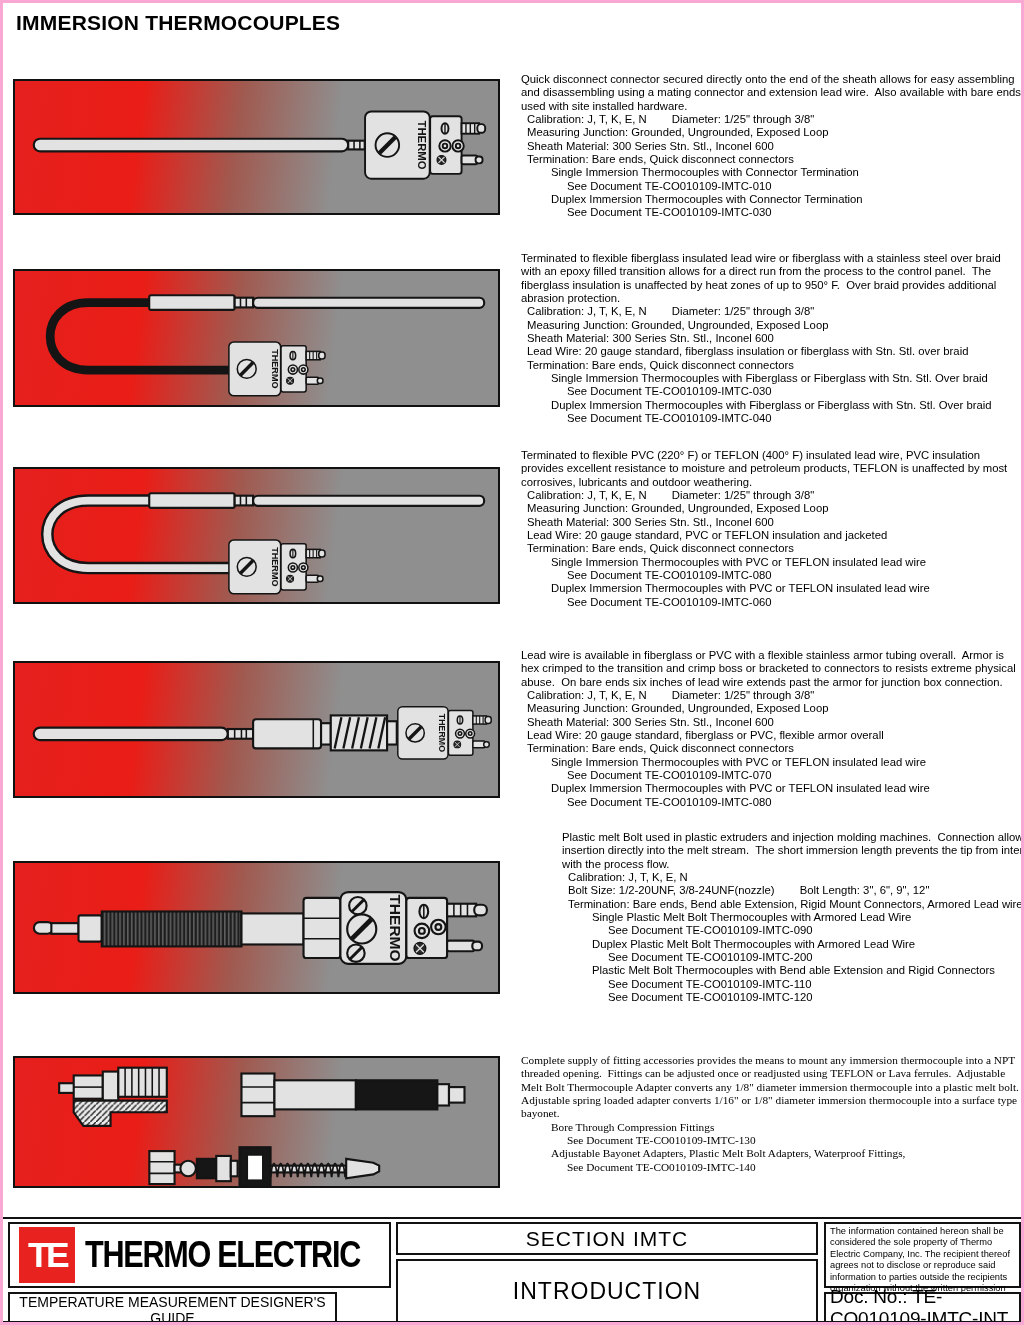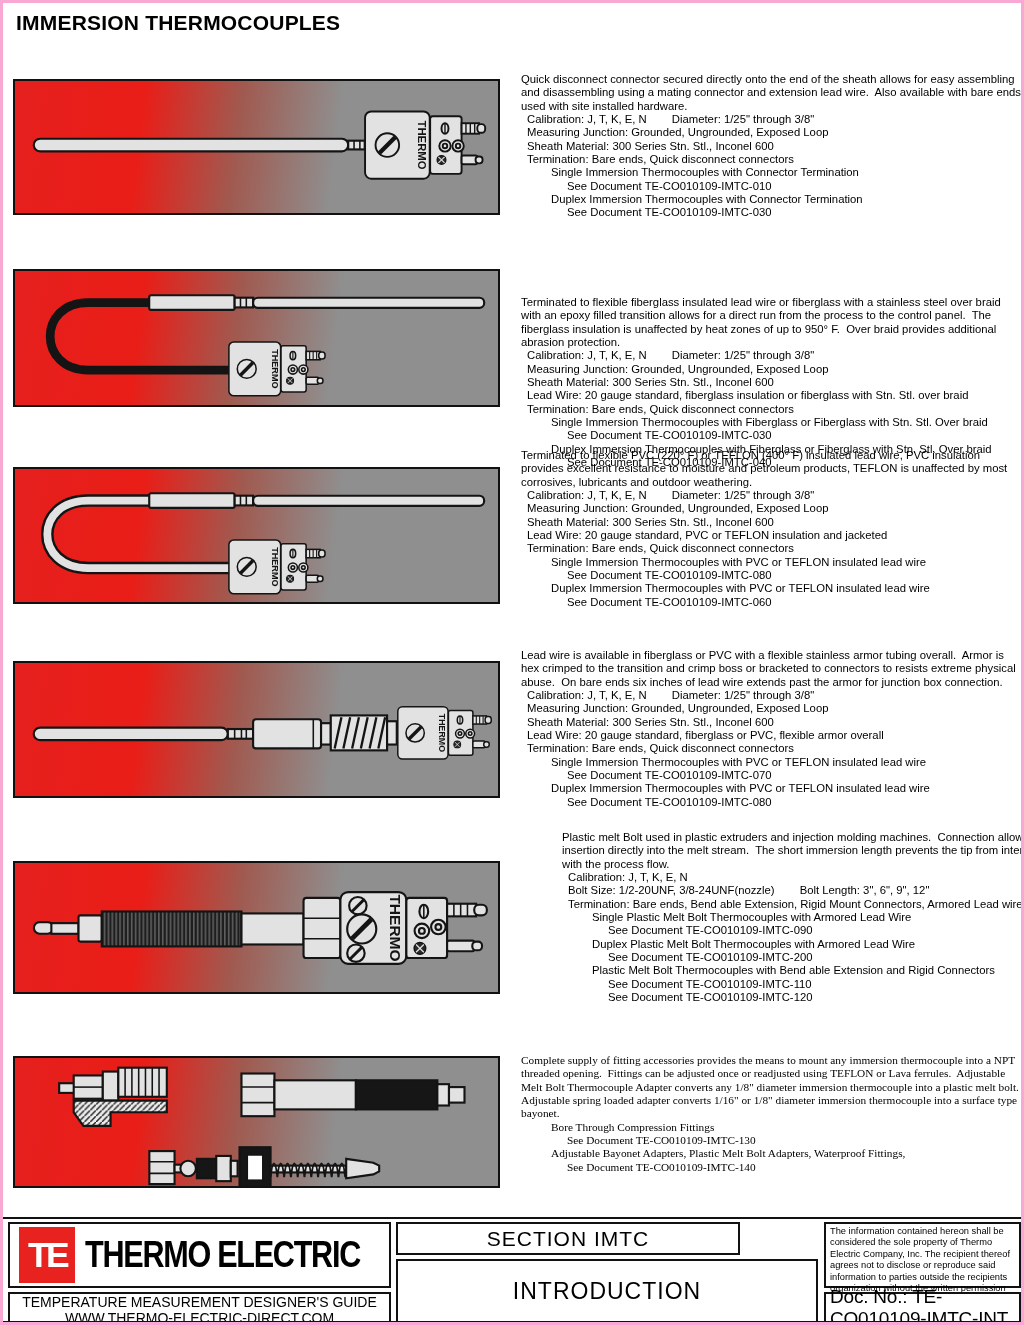--- a/index.html
+++ b/index.html
@@ -15,32 +15,32 @@
   .part{fill:#e2e2e2;stroke:#141414;stroke-width:2.2;}
   .dark{fill:#161616;stroke:#141414;stroke-width:2.2;}
   .ln{stroke:#141414;stroke-width:1.6;fill:none;}
   .conn-label{font-family:"Liberation Sans",sans-serif;font-weight:bold;font-size:13px;fill:#141414;
               text-anchor:middle;dominant-baseline:middle;}
   .conn-label-big{font-family:"Liberation Sans",sans-serif;font-weight:bold;font-size:16px;fill:#141414;
               text-anchor:middle;dominant-baseline:middle;}
   
   .sec-text{position:absolute;left:518px;width:500px;font-size:11.3px;line-height:13.35px;}
   .sec-text p{margin:0;white-space:pre-wrap;}
-  .t1{top:70px;} .t2{top:249px;margin-top:44px;} .t3{top:446px;} .t4{top:646px;} .t5{top:828px;margin-left:41px;} .t6{top:1051px;font-family:Liberation Serif, serif;}
+  .t1{top:70px;} .t2{top:249px;} .t3{top:446px;} .t4{top:646px;} .t5{top:828px;margin-left:41px;} .t6{top:1051px;font-family:Liberation Serif, serif;}
   .spec-line{white-space:pre-wrap;}
   .ind0{padding-left:6px;} .ind1{padding-left:30px;} .ind2{padding-left:46px;}
   
   .rule{position:absolute;left:0;top:1214px;width:1024px;border-top:2px solid #111;}
   .fbox{position:absolute;border:2.5px solid #111;box-sizing:border-box;background:#fff;}
   .logo-box{left:5px;top:1219px;width:383px;height:66px;display:flex;align-items:center;}
   .logo{width:56px;height:56px;margin-left:9px;flex:0 0 auto;}
   .brand{font-weight:bold;font-size:36px;letter-spacing:-1.5px;transform:scaleX(.85);
          transform-origin:left center;white-space:nowrap;margin-left:10px;}
-  .tag-box{left:5px;top:1289px;width:383px;height:31px;text-align:center;font-size:14px;line-height:15.5px;padding-top:1px;}
-  .sec-box{left:393px;top:1219px;width:344px;height:33px;display:flex;align-items:center;justify-content:center;
+  .tag-box{left:5px;top:1289px;width:329px;height:31px;text-align:center;font-size:14px;line-height:15.5px;padding-top:1px;}
+  .sec-box{left:393px;top:1219px;width:422px;height:33px;display:flex;align-items:center;justify-content:center;
            font-size:21px;letter-spacing:1px;}
   .intro-box{left:393px;top:1256px;width:422px;height:64px;display:flex;align-items:center;justify-content:center;
            font-size:23px;letter-spacing:1px;}
   .legal-box{left:821px;top:1219px;width:197px;height:66px;font-size:9.3px;line-height:11.4px;padding:2px 4px;}
   .doc-box{left:821px;top:1289px;width:197px;height:31px;display:flex;align-items:center;
            font-size:19px;letter-spacing:-.2px;padding-left:4px;}
   .bottom-bar{position:absolute;left:0;top:1318px;width:1024px;height:7px;background:#111;}
 </style>
 </head>
 <body>

